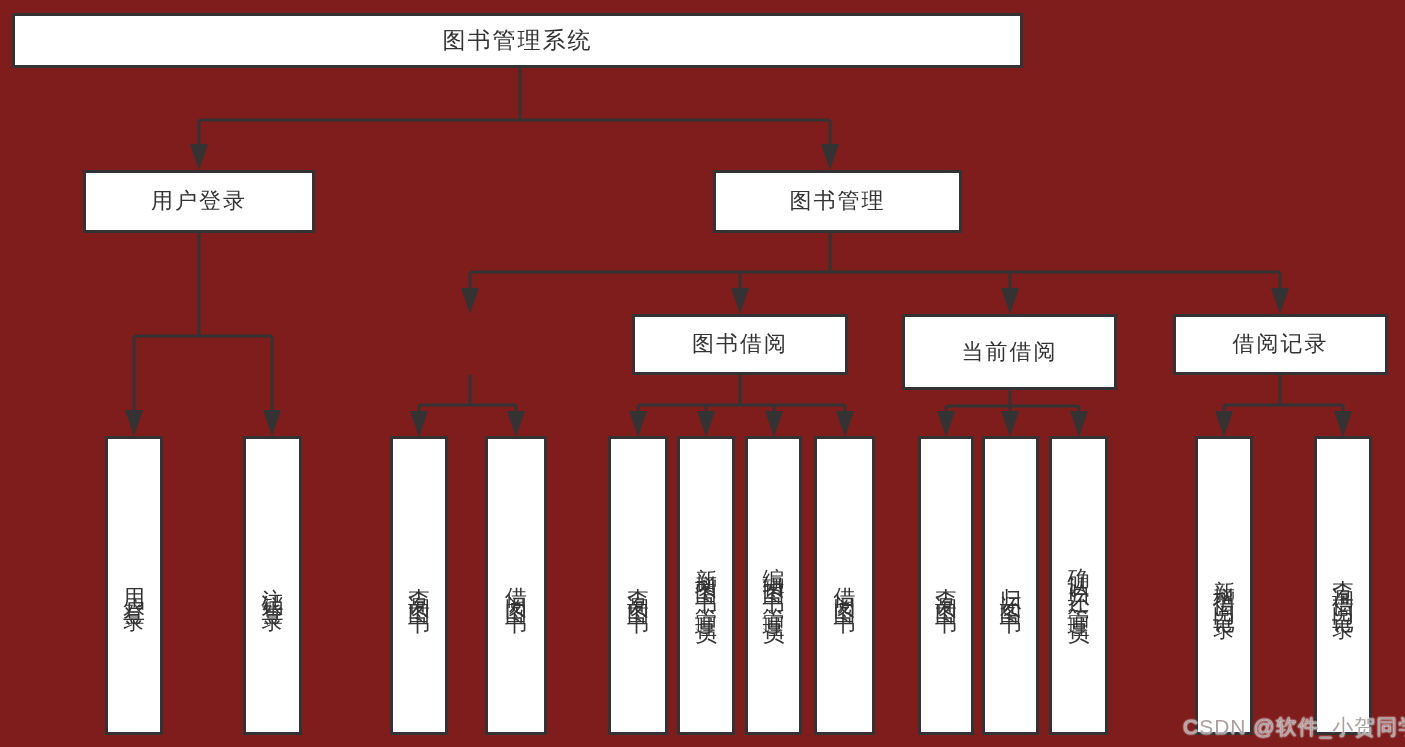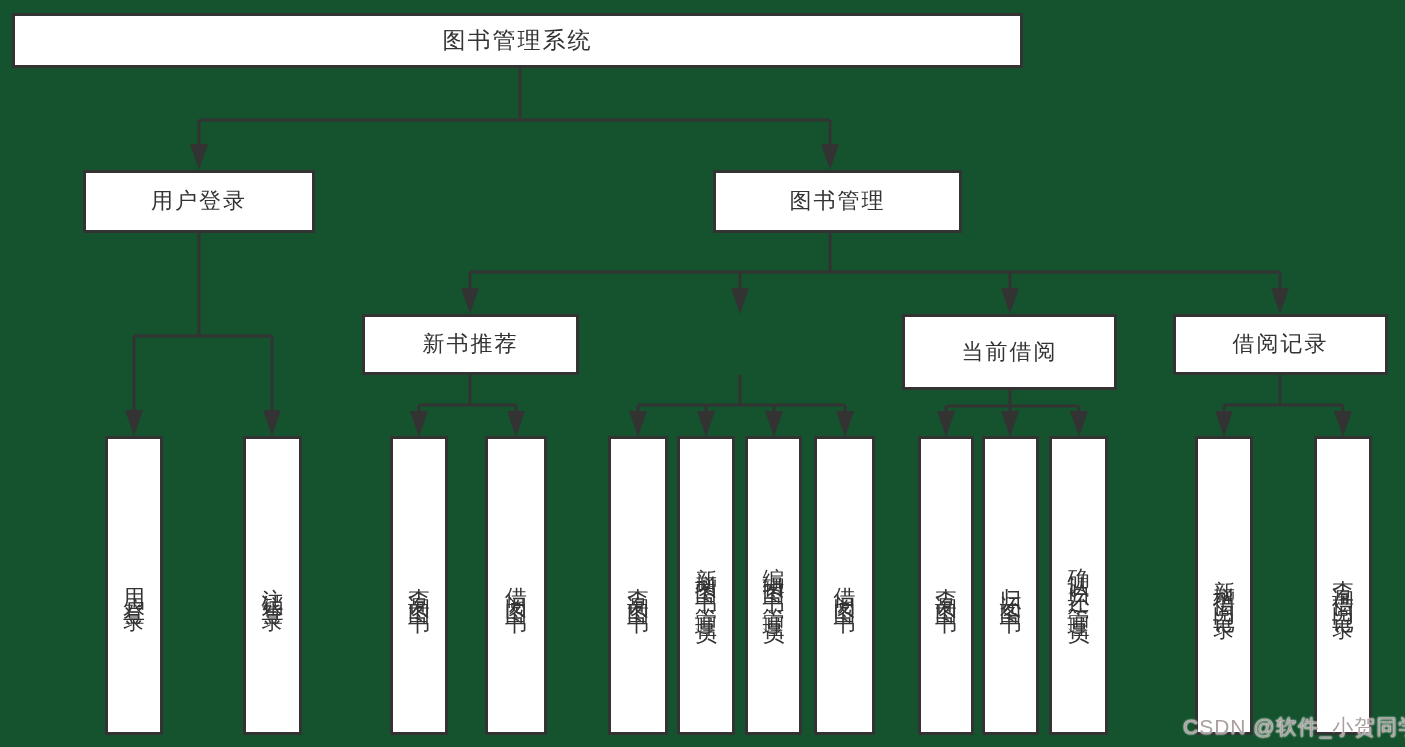--- a/index.html
+++ b/index.html
@@ -1,19 +1,19 @@
 <!DOCTYPE html>
 <html><head>
 <meta charset="utf-8">
 <style>
   html,body{margin:0;padding:0;background:#ffffff;}
   .stage{
     position:relative;
     width:1405px;height:747px;
-    background:#14532d;
+    background:#7f1d1d;
     font-family:"Liberation Sans","DejaVu Sans",sans-serif;
     color:#333333;
     overflow:hidden;
   }
   .wires{position:absolute;left:0;top:0;width:1405px;height:747px;z-index:1;}
   .node{
     position:absolute;
     box-sizing:border-box;
     border:3px solid #333333;
     background:#ffffff;
@@ -80,21 +80,21 @@
       <polygon points="1215,411 1233,411 1224,437"></polygon>
       <polygon points="1334,411 1352,411 1343,437"></polygon>
     </g>
   </svg>
 
   <div class="node" style="left:12px;top:13px;width:1011px;height:55px;font-size:23px">图书管理系统</div>
 
   <div class="node" style="left:83px;top:170px;width:232px;height:63px">用户登录</div>
   <div class="node" style="left:713px;top:170px;width:249px;height:63px">图书管理</div>
 
-  <div class="node" style="left:362px;top:314px;width:217px;height:61px">新书推荐</div>
+  <div class="node" style="left:632px;top:314px;width:216px;height:61px">图书借阅</div>
   <div class="node" style="left:902px;top:314px;width:215px;height:76px">当前借阅</div>
   <div class="node" style="left:1173px;top:314px;width:215px;height:61px">借阅记录</div>
 
   <div class="node vert" style="left:105px;top:436px;width:58px;height:299px">
     <span class="vtxt">用户登录</span>
   </div>
   <div class="node vert" style="left:243px;top:436px;width:59px;height:299px">
     <span class="vtxt">注销登录</span>
   </div>
 

